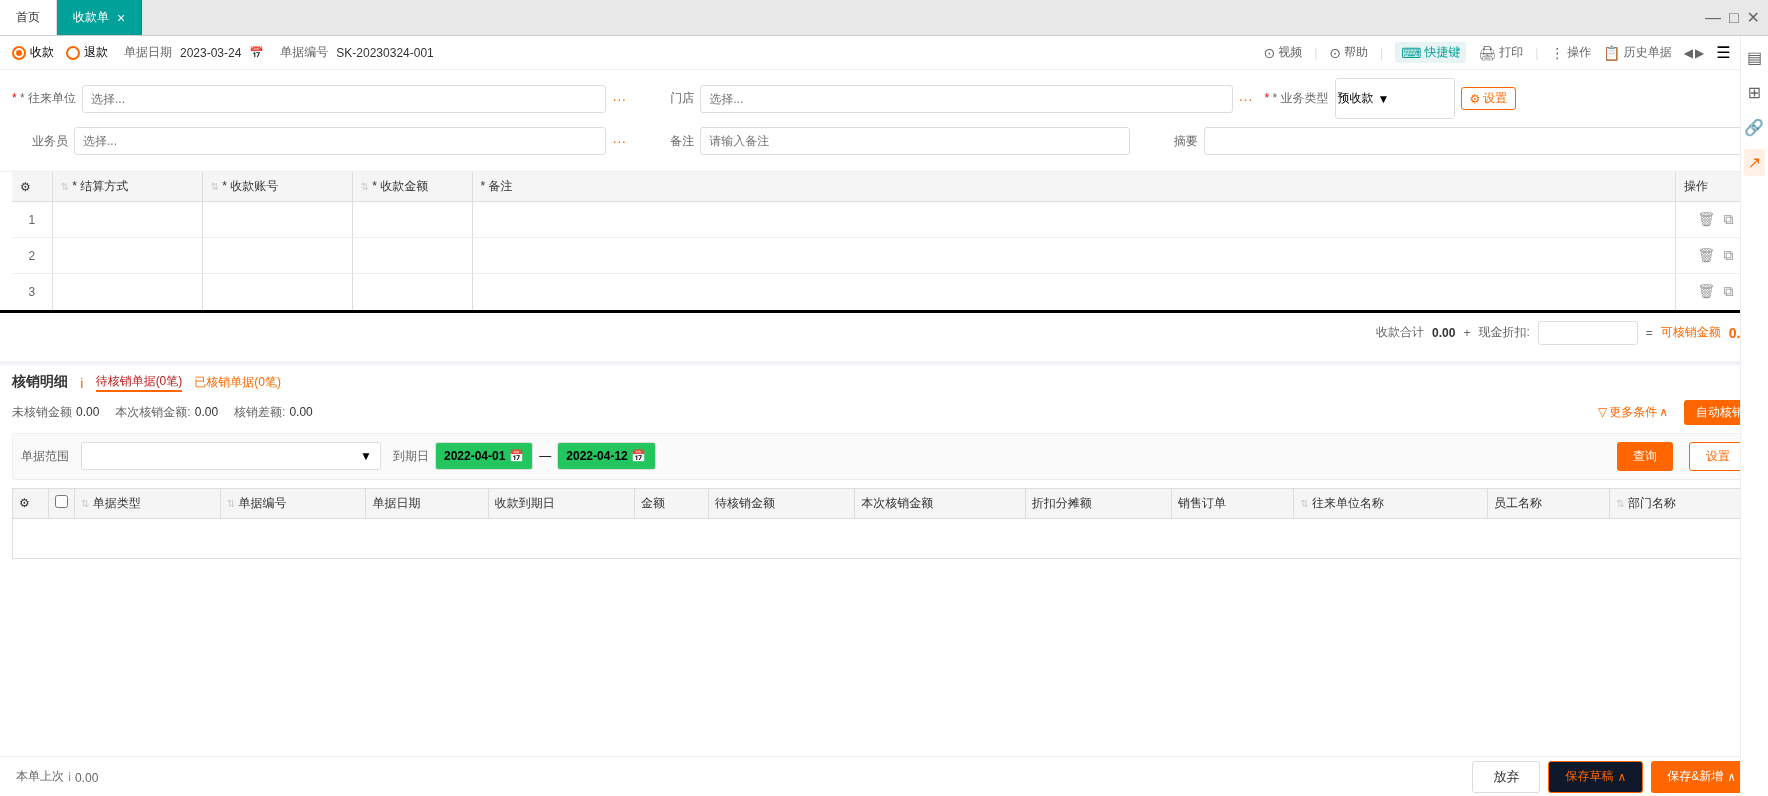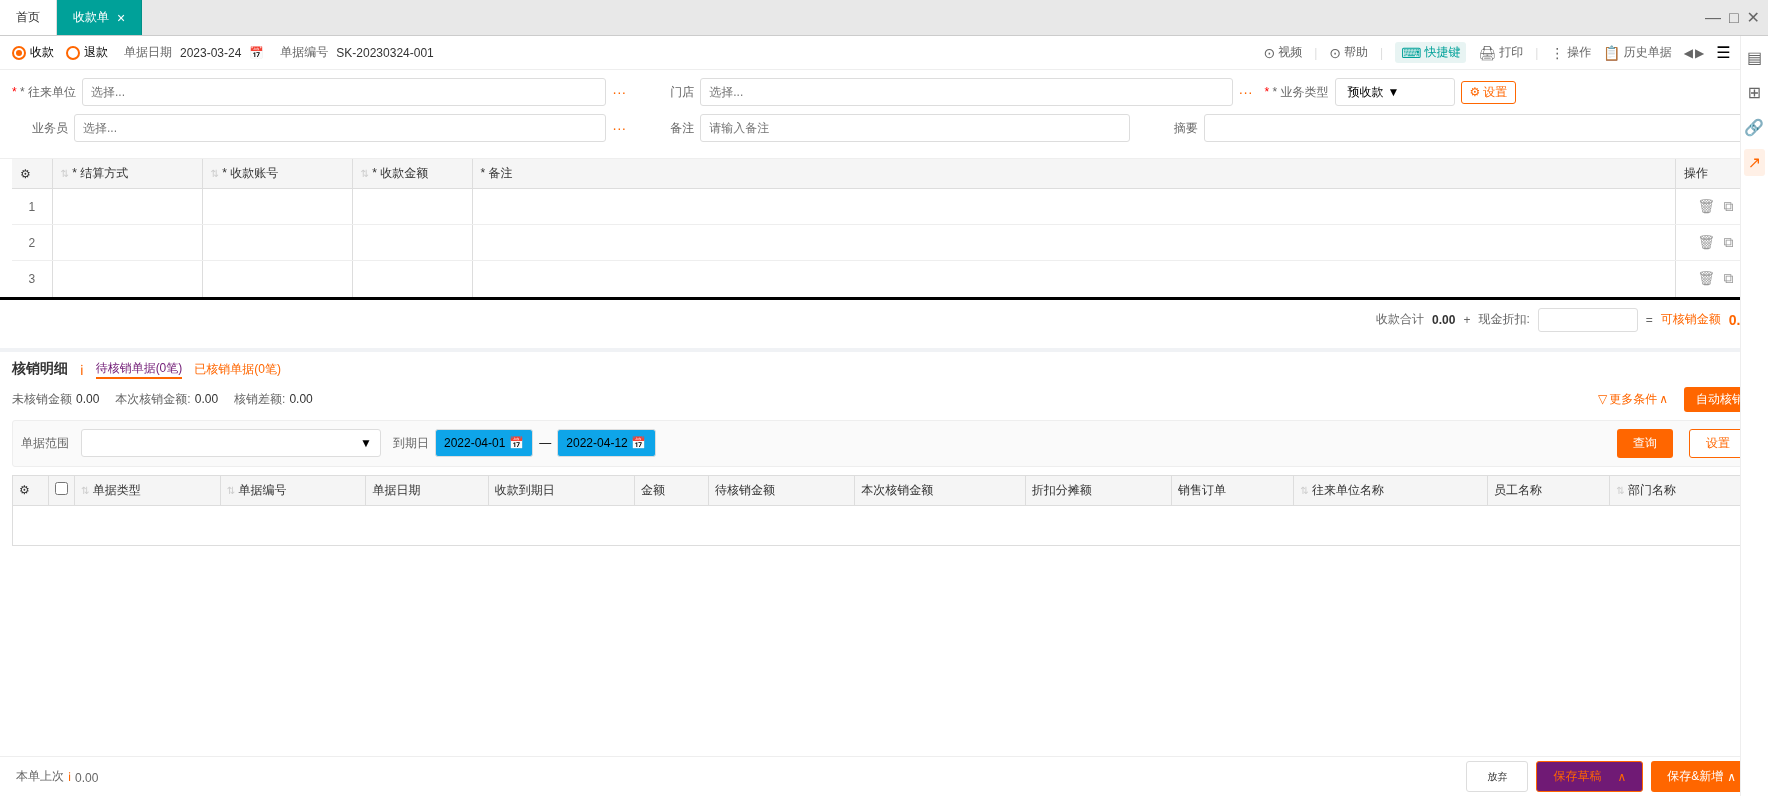--- a/index.html
+++ b/index.html
@@ -51,22 +51,22 @@
     .form-area { padding: 8px 12px; background: #fff; border-bottom: 1px solid #eee; }
     .form-row { display: flex; align-items: center; gap: 12px; margin-bottom: 8px; }
     .form-field { display: flex; align-items: center; gap: 6px; flex: 1; }
     .field-label { color: #666; white-space: nowrap; min-width: 56px; text-align: right; }
     .field-input {
       flex: 1; height: 28px; border: 1px solid #ddd; border-radius: 3px;
       padding: 0 8px; color: #999; background: #fff; outline: none;
     }
     .more-btn { color: #f60; cursor: pointer; font-size: 14px; }
     .dropdown-btn {
-      height: 28px; border: 1px solid #ddd; border-radius: 3px;
-      padding: 0 12px; background: #fff; display: flex; align-items: center;
+      height: 41px; border: 1px solid #ddd; border-radius: 3px;
+      padding: 0 2px; background: #fff; display: flex; align-items: center;
       gap: 4px; min-width: 120px; cursor: pointer;
     }
 
     
     .table-section { padding: 0 12px; background: #fff; }
     .data-table { width: 100%; border-collapse: collapse; }
     .data-table th {
       background: #f5f5f5; border-bottom: 1px solid #ddd; border-right: 1px solid #ddd;
       padding: 6px 8px; text-align: left; font-weight: normal; color: #333;
     }
@@ -98,21 +98,21 @@
       width: 100px; height: 24px; border: 1px solid #ddd; border-radius: 3px;
       padding: 0 6px;
     }
 
     
     .verify-section { padding: 8px 12px; background: #fff; margin-top: 8px; border-top: 4px solid #f0f2f5; }
     .verify-header { display: flex; align-items: center; gap: 12px; margin-bottom: 8px; }
     .verify-title { font-size: 14px; font-weight: bold; color: #333; }
     .info-icon { color: #f60; cursor: pointer; font-size: 14px; }
     .tab-link { color: #f60; cursor: pointer; font-size: 12px; }
-    .tab-link.active { color: #701a75; border-bottom: 2px solid #f60; }
+    .tab-link.active { color: #b91c1c; border-bottom: 2px solid #f60; }
     .verify-stats { display: flex; align-items: center; gap: 16px; margin-bottom: 8px; }
     .stat-item { display: flex; align-items: center; gap: 4px; color: #666; }
     .stat-value { color: #333; }
     .more-conditions {
       margin-left: auto; color: #f60; cursor: pointer; display: flex; align-items: center; gap: 2px;
     }
     .auto-verify-btn {
       background: #f60; color: #fff; border: none; border-radius: 3px;
       padding: 4px 12px; cursor: pointer; font-size: 12px;
     }
@@ -125,21 +125,21 @@
     .filter-label { color: #666; white-space: nowrap; }
     .filter-select {
       flex: 1; height: 28px; border: 1px solid #ddd; border-radius: 3px;
       display: flex; align-items: center; padding: 0 8px; background: #fff;
       justify-content: space-between; cursor: pointer;
     }
     .date-range { display: flex; align-items: center; gap: 6px; }
     .date-input {
       height: 28px; border: 1px solid #ddd; border-radius: 3px;
       padding: 0 8px; display: flex; align-items: center; gap: 4px;
-      background: #0ea5e9; cursor: pointer;
+      background: #22c55e; cursor: pointer; font-weight: bold;
     }
     .query-btn {
       background: #f60; color: #fff; border: none; border-radius: 3px;
       padding: 5px 16px; cursor: pointer; font-size: 12px;
     }
     .settings-btn2 {
       background: #fff; color: #f60; border: 1px solid #f60; border-radius: 3px;
       padding: 5px 16px; cursor: pointer; font-size: 12px;
     }
 
@@ -156,26 +156,26 @@
     .bottom-bar {
       position: fixed; bottom: 0; left: 0; right: 0; height: 40px;
       background: #fff; border-top: 1px solid #eee;
       display: flex; align-items: center; padding: 0 16px; gap: 8px;
     }
     .bottom-info { display: flex; align-items: flex-end; gap: 4px; color: #666; }
     .bottom-info-icon { color: #f60; cursor: pointer; }
     .bottom-btns { margin-left: auto; display: flex; gap: 8px; }
     .btn-abandon {
       background: #fff; color: #333; border: 1px solid #ddd; border-radius: 3px;
-      padding: 6px 20px; cursor: pointer; font-size: 10px;
+      padding: 6px 20px; cursor: pointer; font-size: 13px;
     }
     .btn-draft {
-      background: #701a75; color: #f60; border: 1px solid #f60; border-radius: 3px;
+      background: #0f172a; color: #f60; border: 1px solid #f60; border-radius: 3px;
       padding: 6px 16px; cursor: pointer; font-size: 13px;
-      display: flex; align-items: center; gap: 16px; justify-content: space-between;
+      display: flex; align-items: center; gap: 4px; justify-content: space-between;
     }
     .btn-save {
       background: #f60; color: #fff; border: none; border-radius: 3px;
       padding: 6px 16px; cursor: pointer; font-size: 13px;
       display: flex; align-items: center; gap: 4px;
     }
 
     
     .right-sidebar {
       position: fixed; right: 0; top: 36px; bottom: 0; width: 28px;

